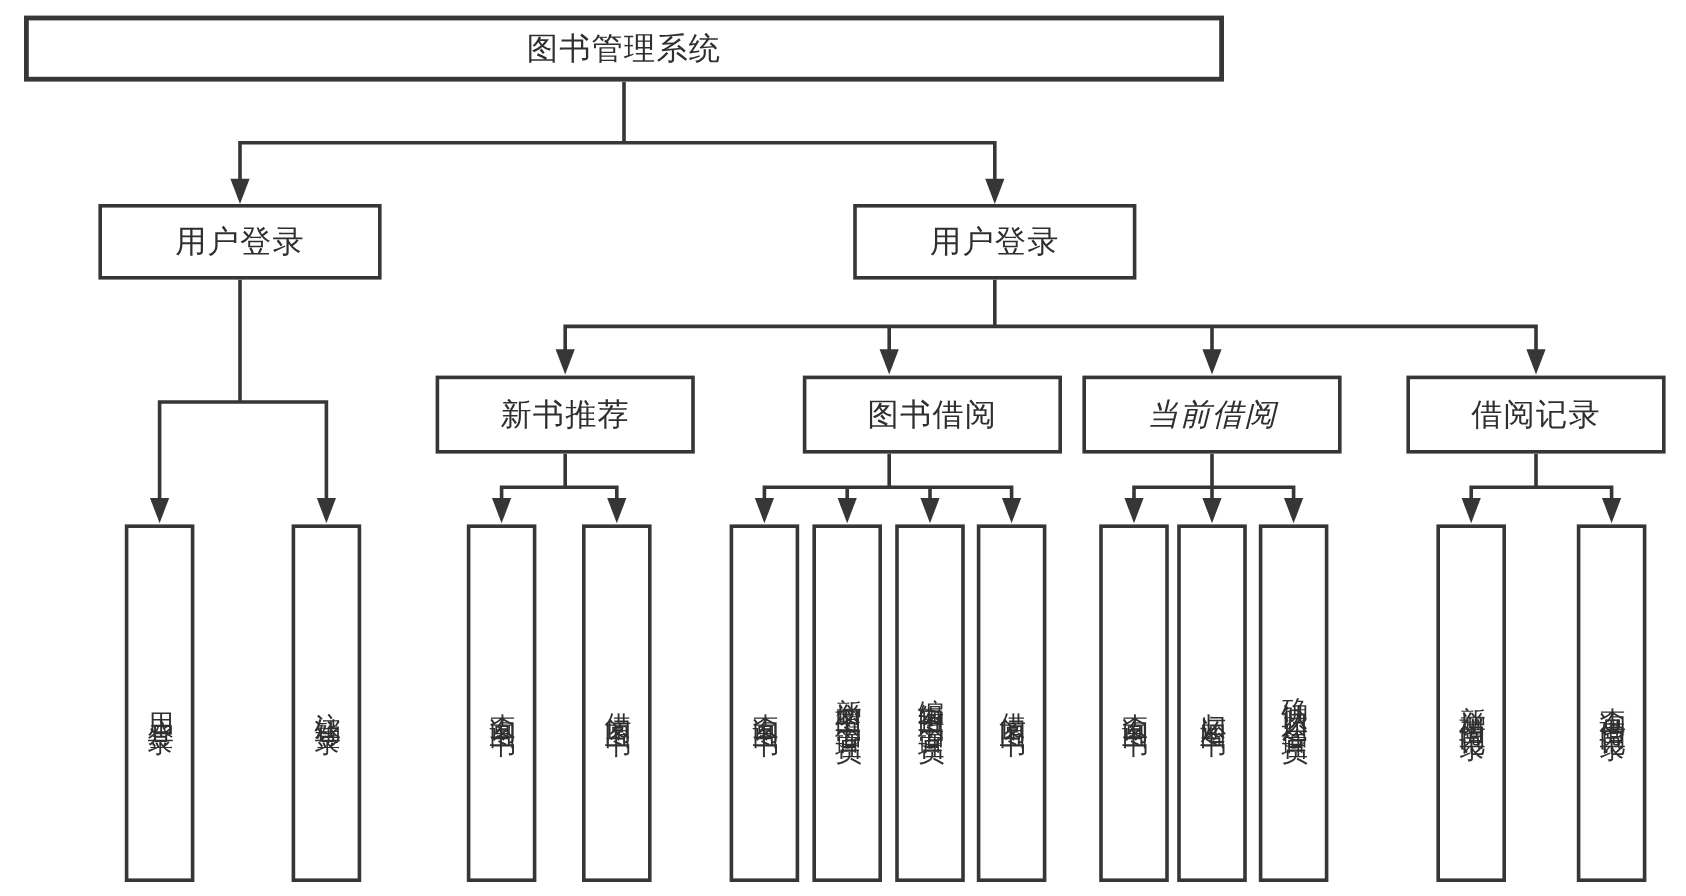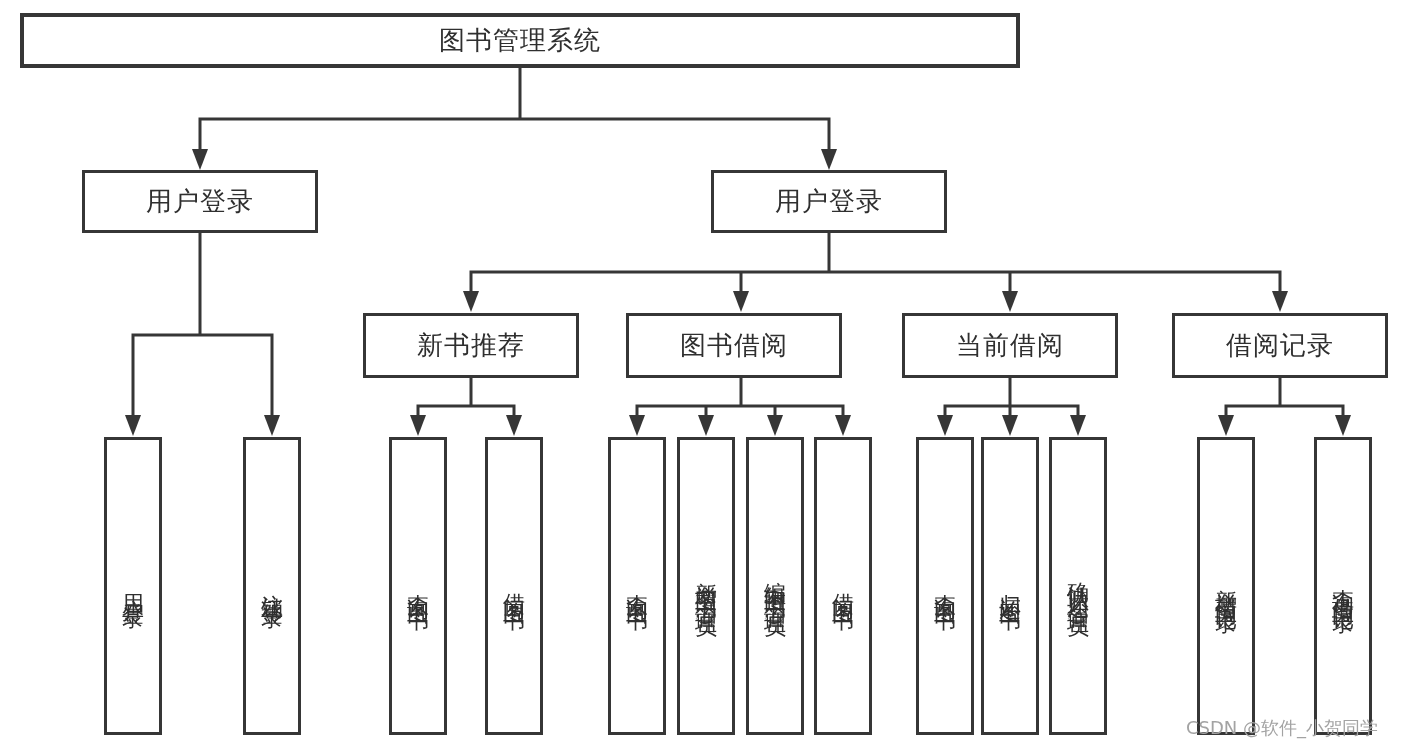--- a/index.html
+++ b/index.html
@@ -85,37 +85,36 @@
       <polygon points="1335,415 1351,415 1343,436"></polygon>
     </g>
   </svg>
 
   <div class="box h-box root-box" style="left:20px; top:13px; width:1000px; height:55px;">图书管理系统</div>
 
   <div class="box h-box" style="left:82px; top:170px; width:236px; height:63px;">用户登录</div>
   <div class="box h-box" style="left:711px; top:170px; width:236px; height:63px;">用户登录</div>
 
   <div class="box h-box" style="left:363px; top:313px; width:216px; height:65px;text-align:right;">新书推荐</div>
-  <div class="box h-box" style="left:626px; top:313px; width:216px; height:65px;">图书借阅</div>
-  <div class="box h-box" style="left:902px; top:313px; width:216px; height:65px;">当前借阅</div>
+  <div class="box h-box" style="left:669px; top:313px; width:216px; height:65px;">图书借阅</div>
+  <div class="box h-box" style="left:902px; top:313px; width:216px; height:65px;font-style:italic;">当前借阅</div>
   <div class="box h-box" style="left:1172px; top:313px; width:216px; height:65px;">借阅记录</div>
 
   <div class="box v-box" style="left:104px; top:437px; width:58px; height:298px;">用户登录</div>
   <div class="box v-box" style="left:243px; top:437px; width:58px; height:298px;">注销登录</div>
 
   <div class="box v-box" style="left:389px; top:437px; width:58px; height:298px;">查询图书</div>
   <div class="box v-box" style="left:485px; top:437px; width:58px; height:298px;">借阅图书</div>
 
   <div class="box v-box" style="left:608px; top:437px; width:58px; height:298px;">查询图书</div>
   <div class="box v-box" style="left:677px; top:437px; width:58px; height:298px;">新增图书（管理员）</div>
   <div class="box v-box" style="left:746px; top:437px; width:58px; height:298px;">编辑图书（管理员）</div>
   <div class="box v-box" style="left:814px; top:437px; width:58px; height:298px;">借阅图书</div>
 
   <div class="box v-box" style="left:916px; top:437px; width:58px; height:298px;">查询图书</div>
   <div class="box v-box" style="left:981px; top:437px; width:58px; height:298px;">归还图书</div>
   <div class="box v-box" style="left:1049px; top:437px; width:58px; height:298px;">确认归还（管理员）</div>
 
   <div class="box v-box" style="left:1197px; top:437px; width:58px; height:298px;">新增借阅记录</div>
   <div class="box v-box" style="left:1314px; top:437px; width:58px; height:298px;">查询借阅记录</div>
 
-  <div class="watermark">CSDN @软件_小贺同学</div>
 
 </div>
 
 </body></html>

